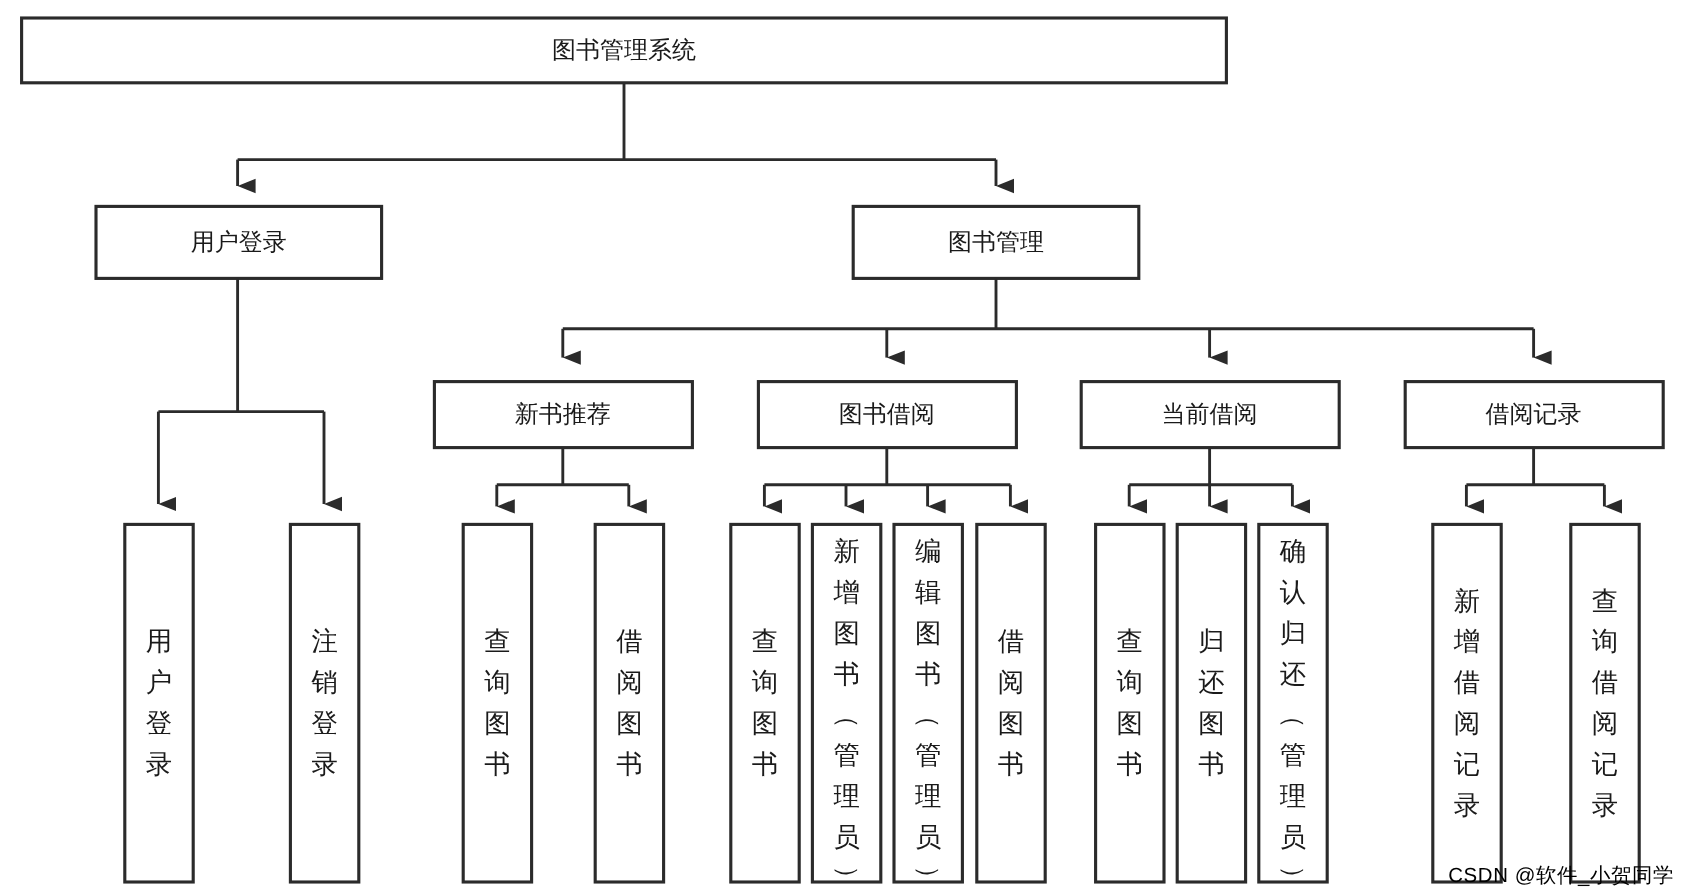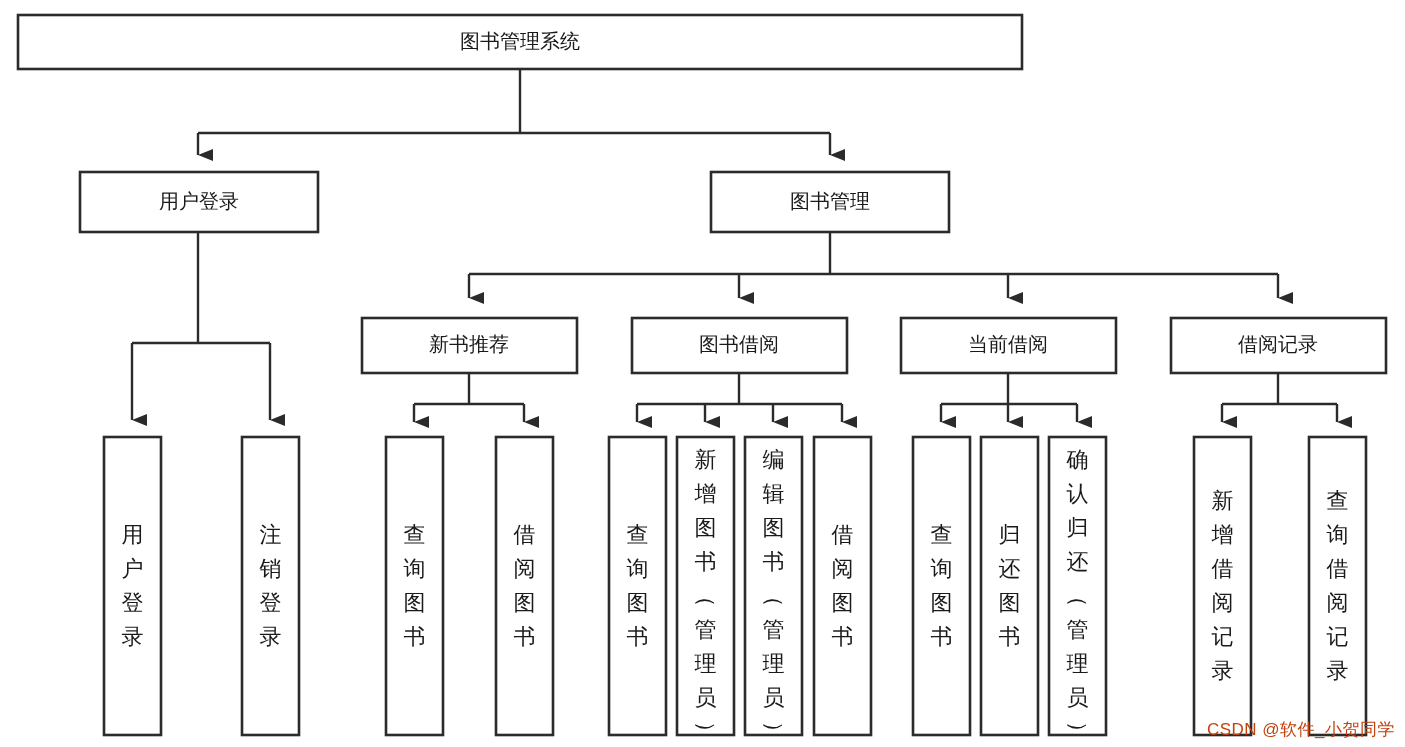--- a/index.html
+++ b/index.html
@@ -51,21 +51,21 @@
     fill: #1a1a1a;
     text-anchor: middle;
     dominant-baseline: middle;
   }
   .watermark {
     position: absolute;
     right: 10px;
     bottom: 6px;
     font-family: "Liberation Sans", "DejaVu Sans", sans-serif;
     font-size: 17px;
-    color: #c2410c;
+    color: #000000;
     letter-spacing: 0.5px;
     white-space: nowrap;
     user-select: none;
   }
 </style>
 </head>
 <body>
 
 <div id="diagram-root">
   <svg id="flow" viewBox="0 0 1405 747" xmlns="http://www.w3.org/2000/svg">

